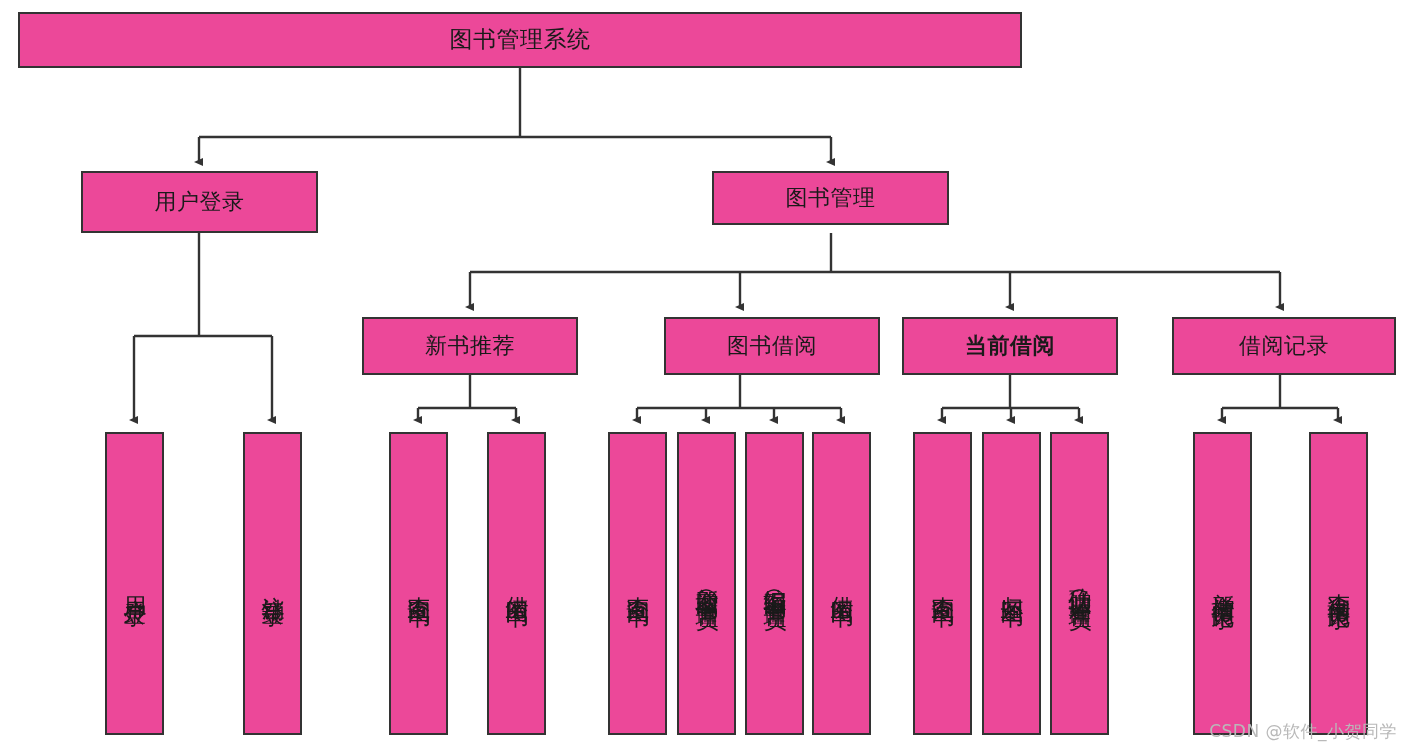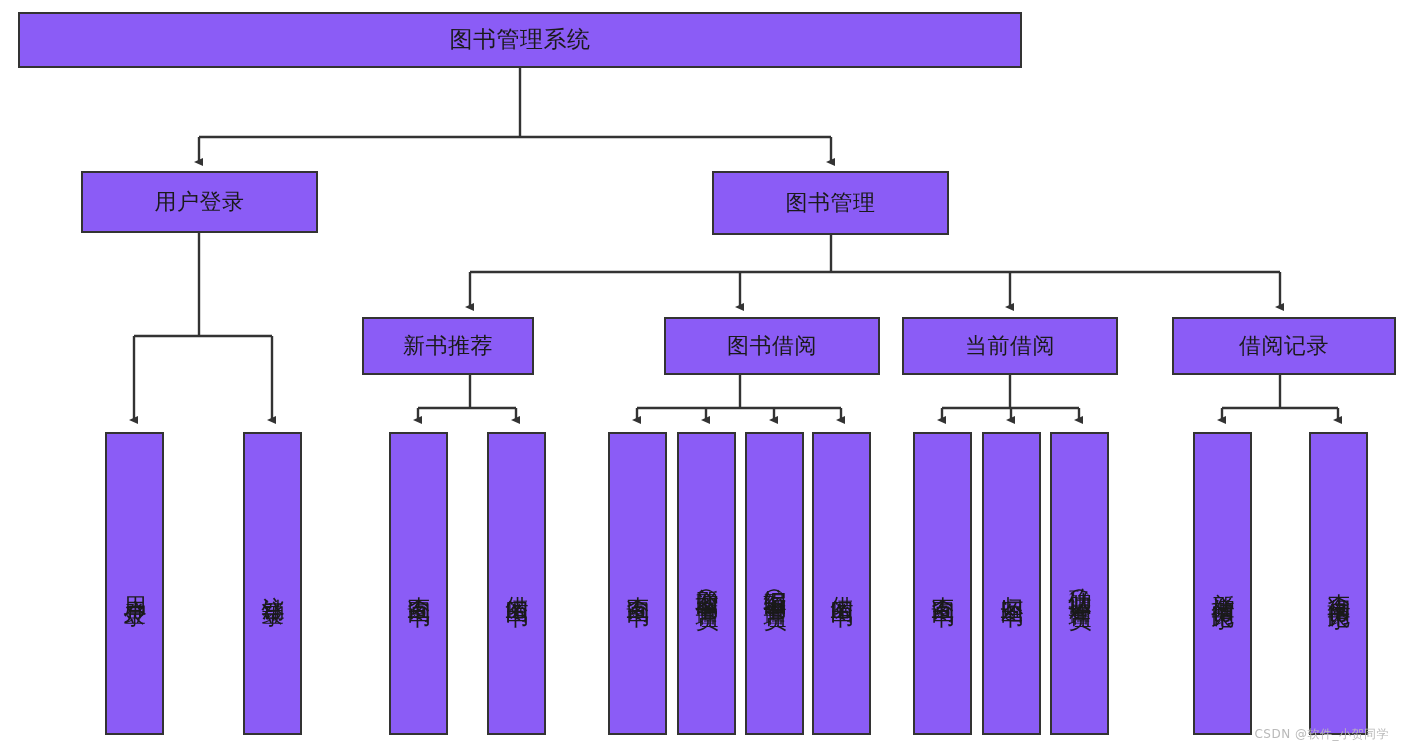--- a/index.html
+++ b/index.html
@@ -22,21 +22,21 @@
     position: absolute;
     left: 0;
     top: 0;
     width: 1405px;
     height: 747px;
   }
   .node {
     position: absolute;
     box-sizing: border-box;
     border: 2px solid #333333;
-    background: #8b5cf6;
+    background: #ec4899;
     display: flex;
     align-items: center;
     justify-content: center;
     color: #1a1a1a;
   }
   .node .label {
     display: block;
     text-align: center;
     line-height: 1.28;
     letter-spacing: 0.5px;
@@ -58,23 +58,23 @@
     writing-mode: vertical-rl;
     text-orientation: upright;
     font-size: 23px;
     line-height: 1.12;
     letter-spacing: 3px;
     max-height: 272px;
     text-align: center;
   }
   #watermark {
     position: absolute;
-    right: 16px;
+    right: 8px;
     bottom: 4px;
-    font-size: 12px;
+    font-size: 17px;
     color: #b9b9b9;
     letter-spacing: 0.5px;
     white-space: nowrap;
     pointer-events: none;
   }
 </style>
 </head>
 <body>
 
 <div id="diagram-root">
@@ -129,31 +129,31 @@
     </g>
   </svg>
 
   <div class="node horiz title" style="left:18px; top:12px; width:1004px; height:56px;">
     <span class="label">图书管理系统</span>
   </div>
 
   <div class="node horiz" style="left:81px; top:171px; width:237px; height:62px;">
     <span class="label">用户登录</span>
   </div>
-  <div class="node horiz" style="left:712px; top:171px; width:237px; height:64px;">
+  <div class="node horiz" style="left:712px; top:171px; width:237px; height:54px;">
     <span class="label">图书管理</span>
   </div>
 
-  <div class="node horiz" style="left:362px; top:317px; width:172px; height:58px;">
+  <div class="node horiz" style="left:362px; top:317px; width:216px; height:58px;">
     <span class="label">新书推荐</span>
   </div>
   <div class="node horiz" style="left:632px; top:317px; width:216px; height:58px;margin-left:32px;">
     <span class="label">图书借阅</span>
   </div>
-  <div class="node horiz" style="left:902px; top:317px; width:216px; height:58px;">
+  <div class="node horiz" style="left:902px; top:317px; width:216px; height:58px;font-weight:bold;">
     <span class="label">当前借阅</span>
   </div>
   <div class="node horiz" style="left:1172px; top:317px; width:224px; height:58px;">
     <span class="label">借阅记录</span>
   </div>
 
   <div class="node vert" style="left:105px; top:432px; width:59px; height:303px;">
     <span class="label">用户登录</span>
   </div>
   <div class="node vert" style="left:243px; top:432px; width:59px; height:303px;">

